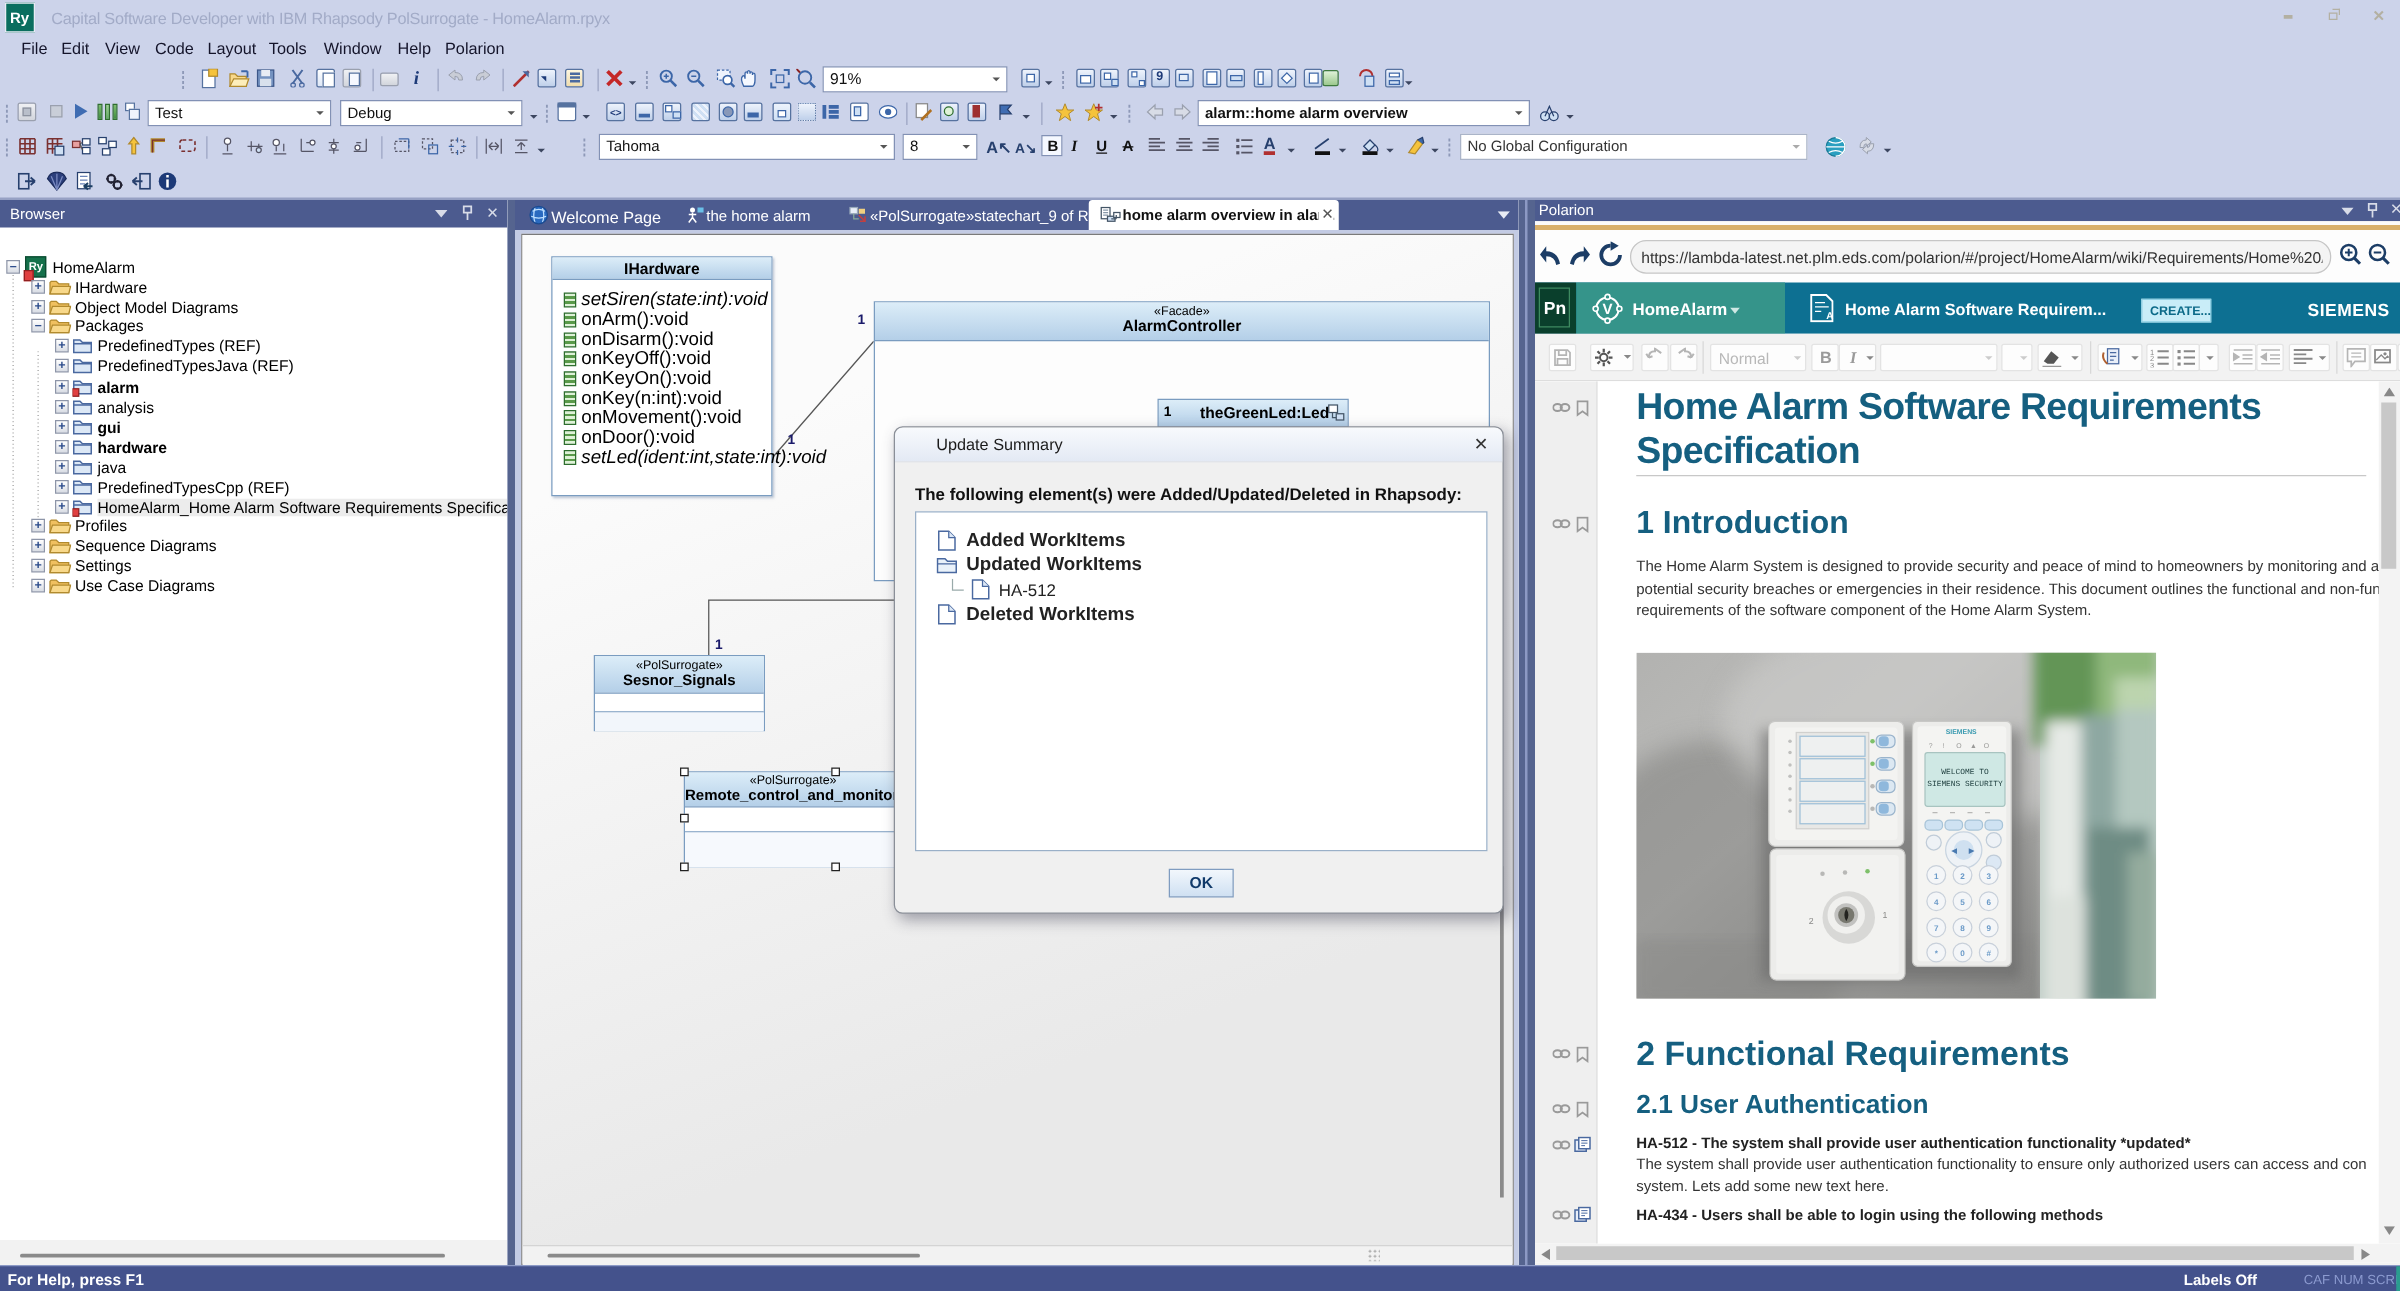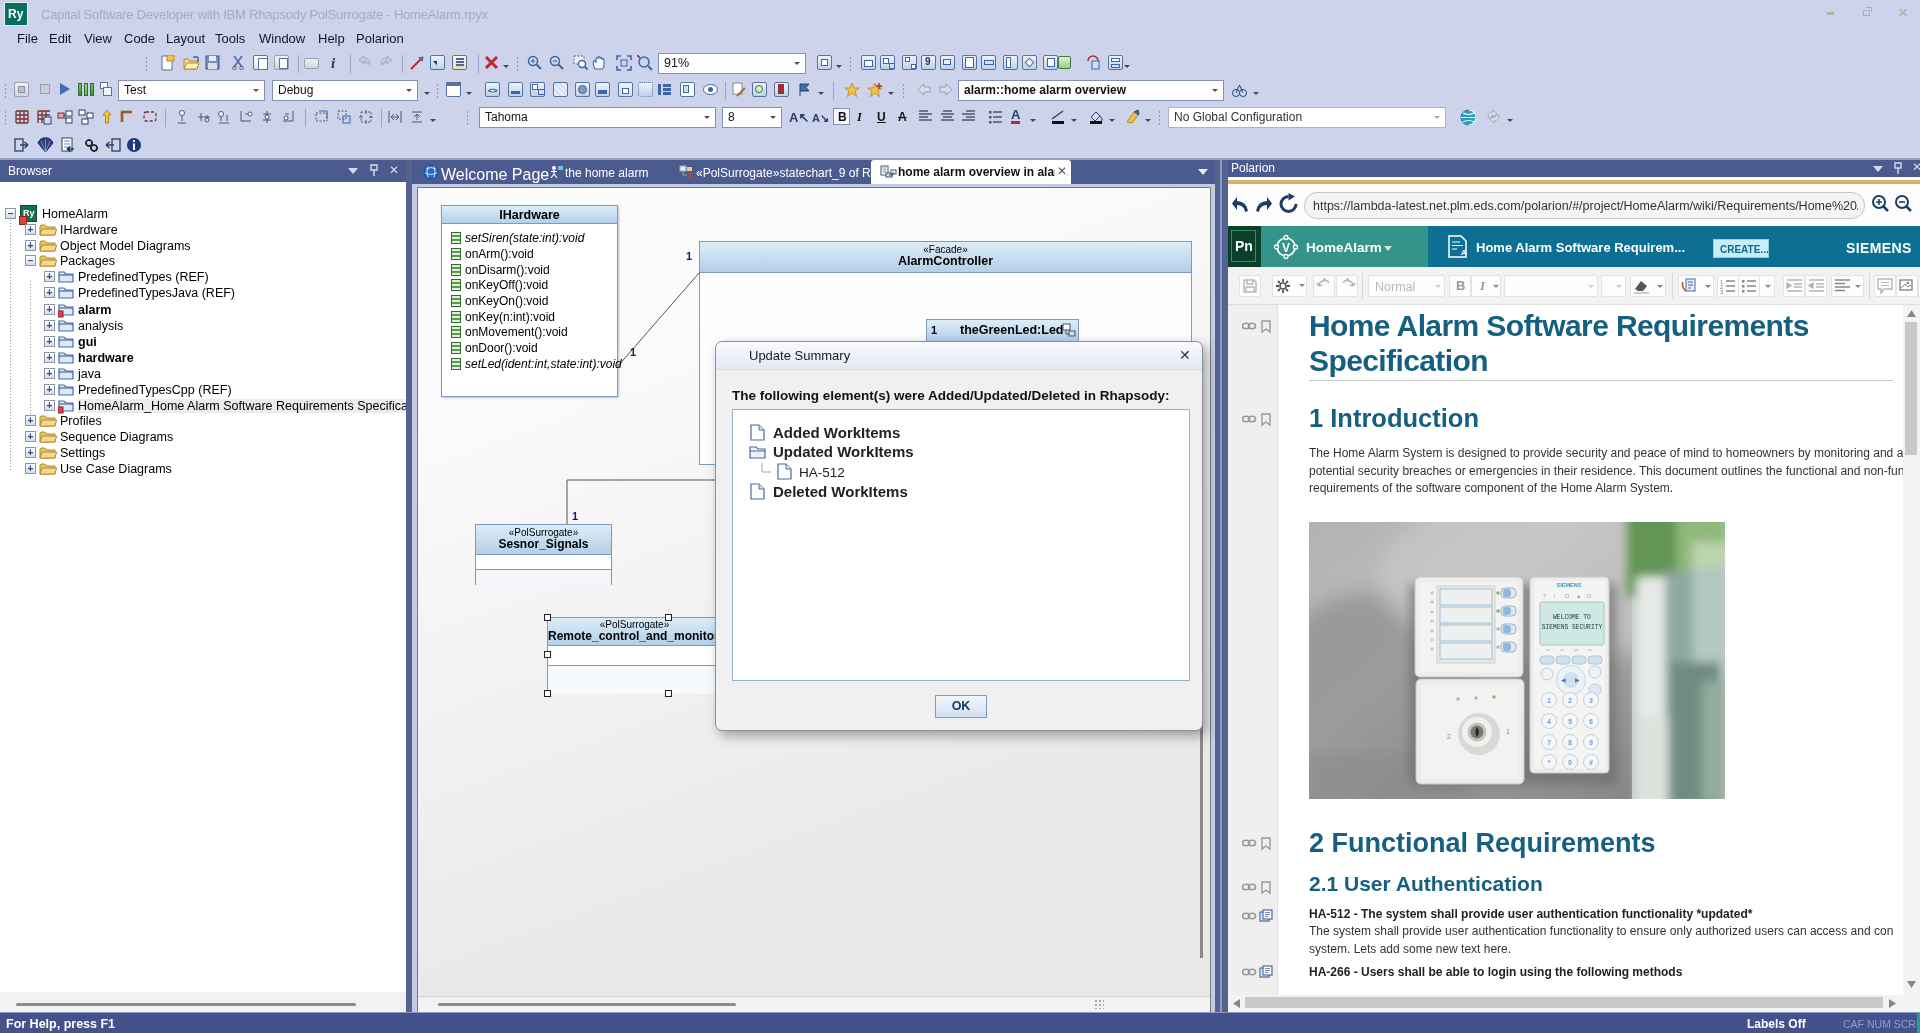--- a/index.html
+++ b/index.html
@@ -12,21 +12,21 @@
 .combo{position:absolute;height:21px;background:#fff;border:1px solid #8291b5;font-size:12px;color:#111;line-height:19px;padding-left:5px;white-space:nowrap;overflow:hidden}
 .combo i.cdd{position:absolute;right:5px;top:8px;border:3.5px solid transparent;border-top-color:#555;font-style:normal}
 .tb{position:absolute;left:0;width:1920px;background:#ccd3ea}
 .row{position:absolute;left:0;width:406px;height:16px}
 .eb{position:absolute;top:2px;width:11px;height:11px;border:1px solid #8d95a8;background:linear-gradient(#fff,#d8dce4);color:#2a4a8a;font-size:10px;line-height:9px;text-align:center;font-weight:bold}
 .lbl{position:absolute;top:1px;white-space:nowrap}
 .gf,.bf{position:absolute;top:0;width:18px;height:16px}
 .ryic{position:absolute;top:-1px;width:17px;height:17px;background:#15714b;border:1px solid #0d4a30}
 .ryic:after{content:"Ry";position:absolute;left:2px;top:2px;color:#fff;font-size:9px;font-weight:bold}
 .ryic:before{content:"";position:absolute;left:-2px;top:10px;width:6px;height:7px;background:#e04040;border:1px solid #902020}
-.ml{position:absolute;left:9px;width:181px;height:15px;font-size:12px;white-space:nowrap}
+.ml{position:absolute;left:9px;width:181px;height:15px;font-size:15px;white-space:nowrap}
 .mi{display:inline-block;width:10px;height:12px;margin-right:4px;vertical-align:-2px;border:1px solid #2e6e2e;background:repeating-linear-gradient(#dff2d8 0 2px,#5a9a4a 2px 4px)}
 .hd{position:absolute;width:7px;height:7px;background:#fff;border:1px solid #222}
 .ebtn{position:absolute;top:8px;width:22px;height:22px;background:#fdfdfd;border:1px solid #e3e3e3;border-radius:2px}
 .ebtn svg{position:absolute;left:2px;top:2px}
 .ri{position:absolute;width:15px;height:14px}
 </style></head><body>
 
 <div class="a" style="left:0;top:0;width:1920px;height:28px;background:#ccd3ea">
   <div class="a" style="left:4px;top:2px;width:24px;height:24px;background:#0a6e5f;border:1px solid #e8ecf4">
       <span class="a" style="left:3px;top:4px;color:#fff;font-weight:bold;font-size:12px">Ry</span>
@@ -580,21 +580,21 @@
 <div id="center" class="a" style="left:406px;top:160px;width:809px;height:852px;background:#dfe3f0">
 
   <div class="a" style="left:0;top:0;width:6px;height:855px;background:#55648f"></div>
 
   <div class="a" style="left:6px;top:0;width:803px;height:24px;background:#4c5b8f">
     <svg class="a" style="left:11px;top:4px" width="16" height="16">
         <circle cx="8" cy="8" r="7" fill="#2a6ac0"></circle>
         <path d="M3 5 Q8 2 13 5 M2 9 Q8 12 14 9 M5 2 Q3 8 5 14 M11 2 Q13 8 11 14" stroke="#bfe0ff" fill="none"></path>
         <circle cx="8" cy="8" r="7" fill="none" stroke="#1a4a90"></circle>
       </svg>
-    <span class="a" style="left:29px;top:6px;color:#fff;font-size:16px">Welcome Page</span>
+    <span class="a" style="left:29px;top:6px;color:#fff;font-size:13px">Welcome Page</span>
     <svg class="a" style="left:137px;top:5px" width="14" height="14">
         <circle cx="5" cy="3" r="2" fill="#fff"></circle>
         <path d="M5 5 v4 M2 6.5 h6 M5 9 L2 13 M5 9 L8 13" stroke="#fff" stroke-width="1.2" fill="none"></path>
         <rect x="9" y="1" width="5" height="4" fill="#6ac0e8"></rect>
       </svg>
     <span class="a" style="left:153px;top:6px;color:#fff;font-size:12px">the home alarm</span>
     <svg class="a" style="left:267px;top:5px" width="15" height="14">
         <rect x="1" y="1" width="6" height="5" fill="#e8eef8" stroke="#9ab"></rect>
         <path d="M4 6 v4 h4" stroke="#8a9" fill="none"></path>
         <path d="M8 7 L13 12 M13 8 v4 h-4" stroke="#c04040" stroke-width="1.3" fill="none"></path>
@@ -1103,21 +1103,21 @@
             <rect x="8" y="195" width="28" height="90" fill="#dde2dd"></rect>
             <rect x="70" y="160" width="25" height="120" fill="#94ac9e"></rect>
           </g>
         </g>
       </svg>
     </div>
     <div class="a" style="left:81px;top:523px;color:#155f80;font-size:27px;font-weight:bold">2 Functional Requirements</div>
     <div class="a" style="left:81px;top:567px;color:#155f80;font-size:21px;font-weight:bold">2.1 User Authentication</div>
     <div class="a" style="left:81px;top:602px;width:584px;overflow:hidden;color:#222;font-size:12px;font-weight:bold;white-space:nowrap">HA-512 - The system shall provide user authentication functionality *updated*</div>
     <div class="a" style="left:81px;top:618px;width:584px;overflow:hidden;color:#333;font-size:12px;line-height:17.5px;white-space:nowrap">The system shall provide user authentication functionality to ensure only authorized users can access and control the ala<br>system. Lets add some new text here.</div>
-    <div class="a" style="left:81px;top:660px;width:584px;overflow:hidden;color:#222;font-size:12px;font-weight:bold;white-space:nowrap">HA-266 - Users shall be able to login using the following methods</div>
+    <div class="a" style="left:81px;top:660px;width:584px;overflow:hidden;color:#222;font-size:12px;font-weight:bold;white-space:nowrap">HA-434 - Users shall be able to login using the following methods</div>
 
     <div class="a" style="left:675px;top:0;width:17px;height:690px;background:#f3f3f3">
       <svg class="a" style="left:4px;top:5px" width="9" height="8">
           <path d="M4.5 0 L9 7 L0 7 Z" fill="#888"></path>
         </svg>
       <div class="a" style="left:2px;top:17px;width:12px;height:133px;background:#c8c8c8"></div>
       <svg class="a" style="left:4px;top:676px" width="9" height="8">
           <path d="M0 0 L9 0 L4.5 7 Z" fill="#888"></path>
         </svg>
     </div>

